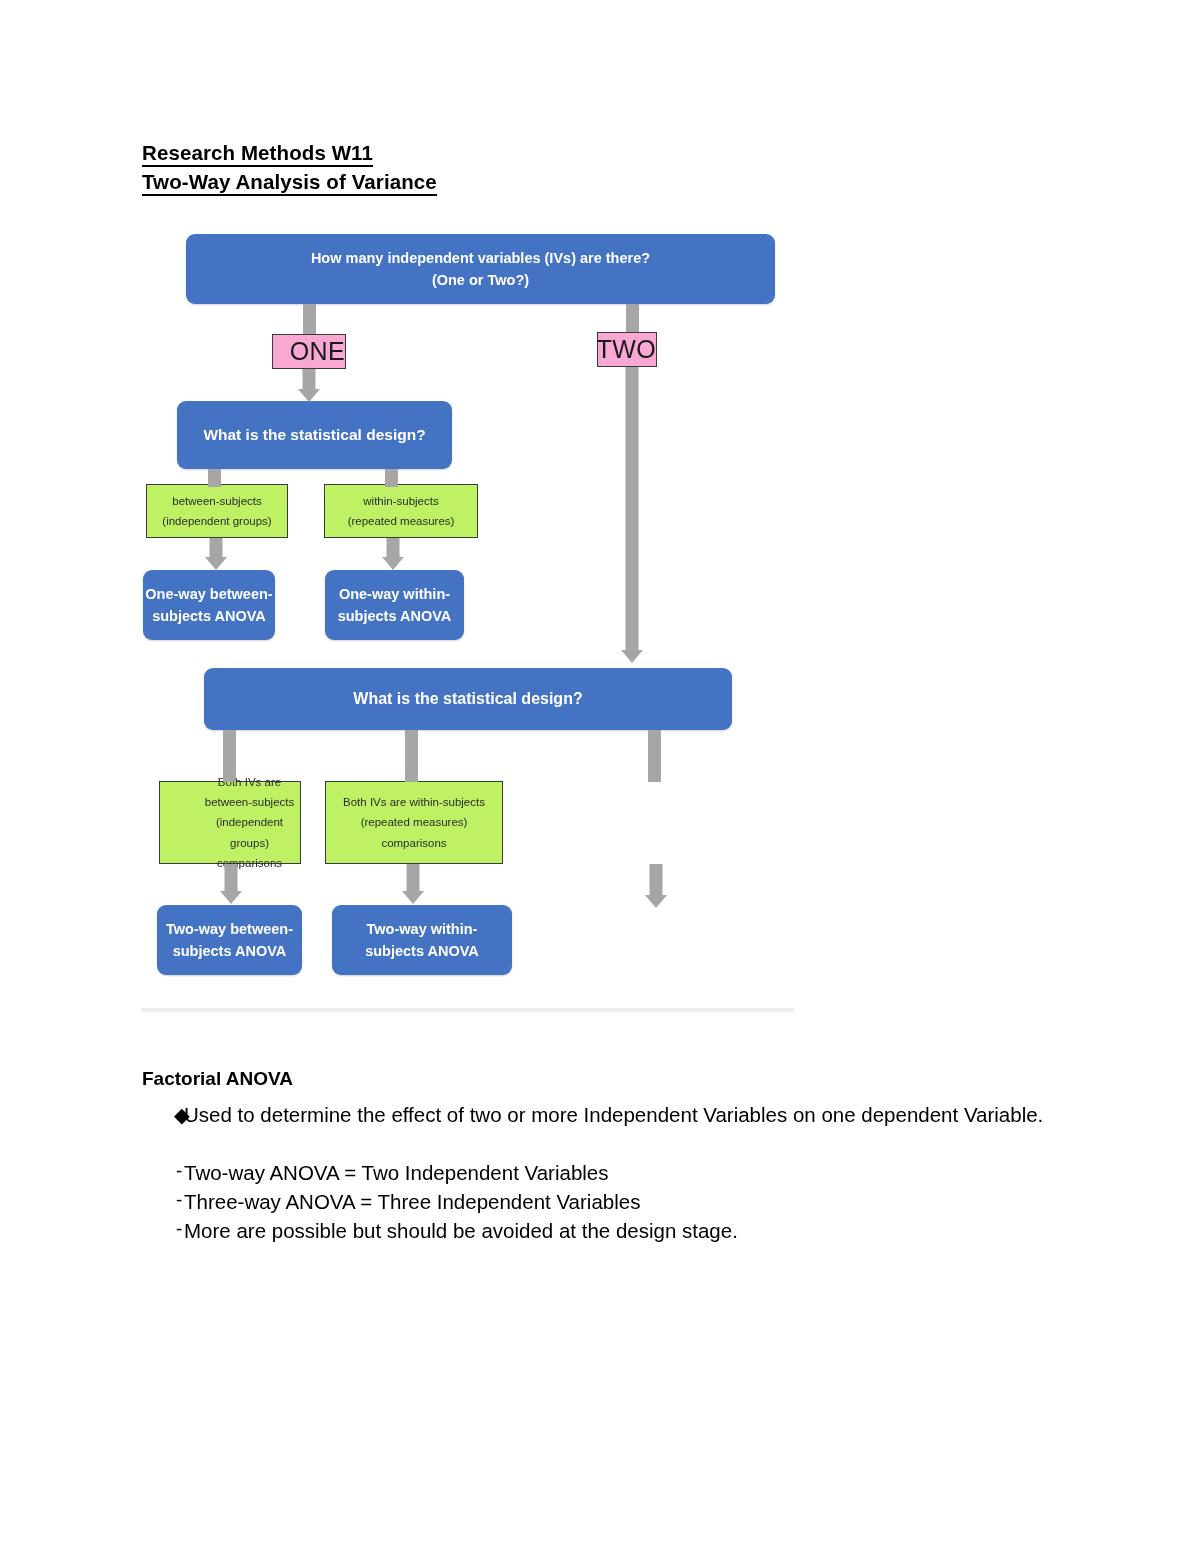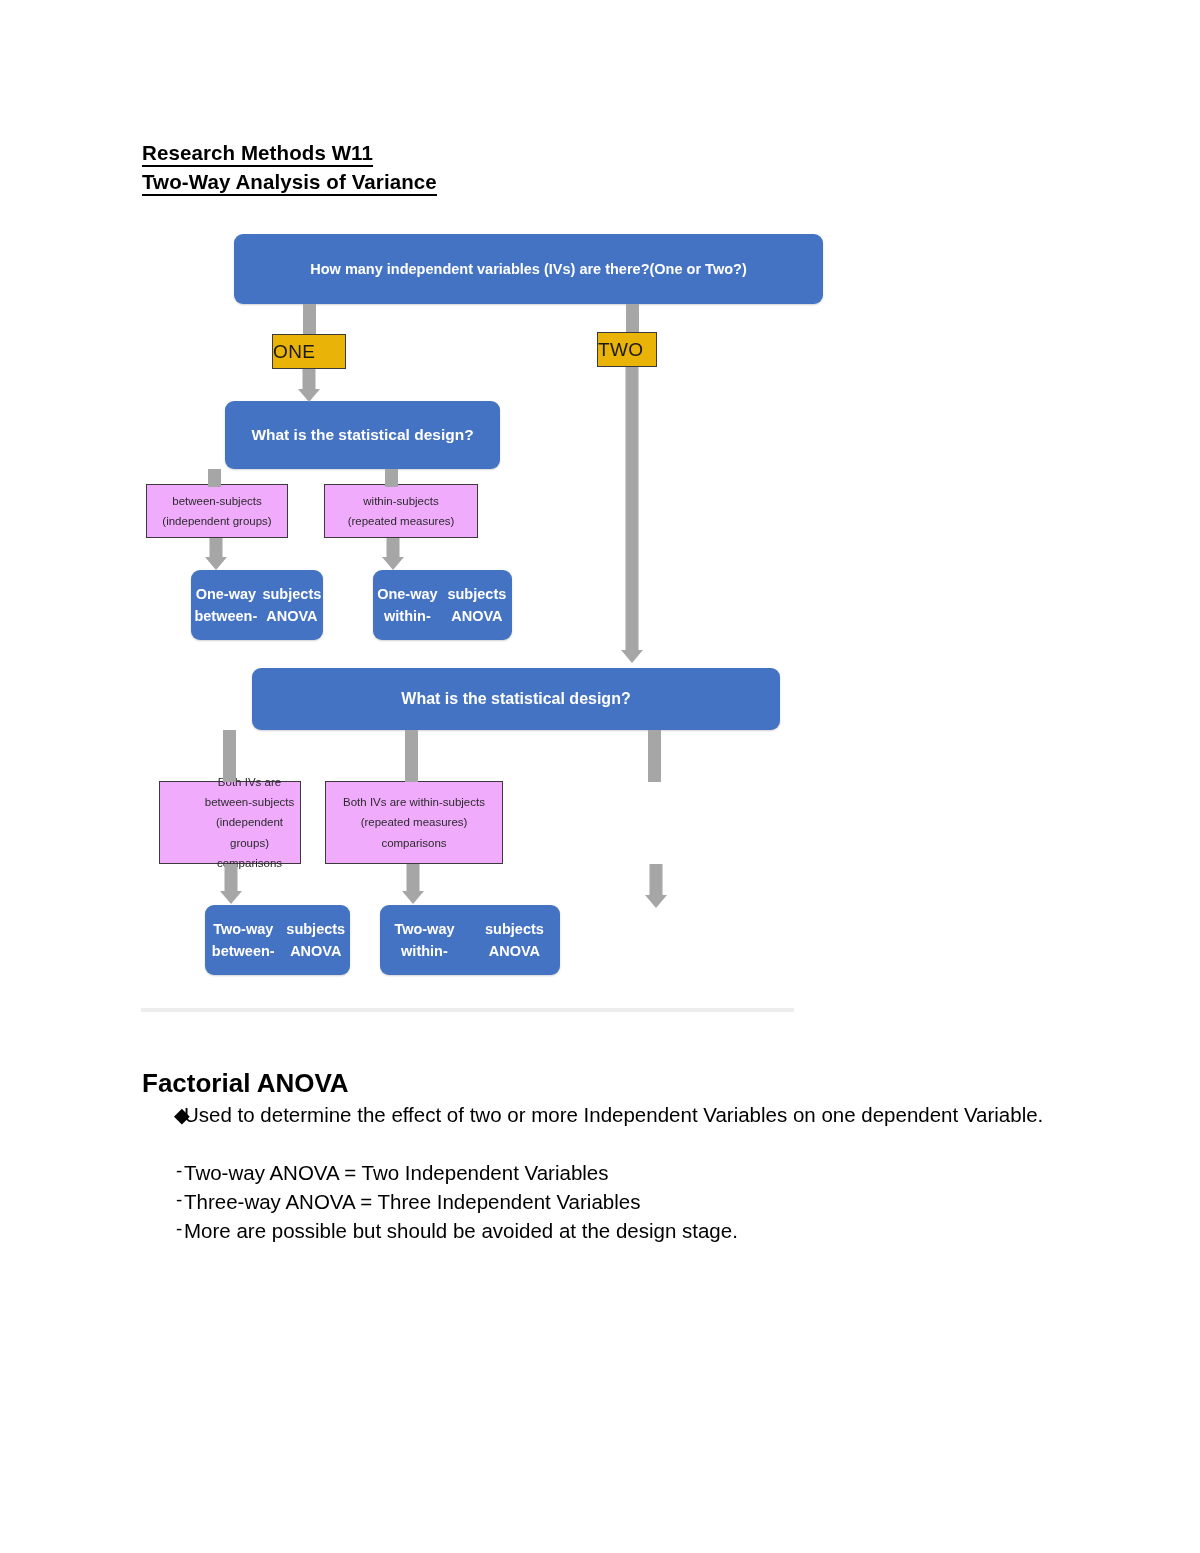--- a/index.html
+++ b/index.html
@@ -42,52 +42,51 @@
     height: 1030px;
   }
   .fc { position: absolute; }
 
   
   .blue-box {
     background: #4573C4;
     border-radius: 9px;
     color: #ffffff;
     display: flex;
-    flex-direction: row;
+    flex-direction: column;
     align-items: center;
     justify-content: center;
     text-align: center;
     font-weight: bold;
     line-height: 1.55;
     box-shadow: 0 1px 2px rgba(0,0,0,0.18);
-    margin-left: 48px;
   }
   .blue-box .ln { display: block; }
 
   
   .white-box {
-    background: #f0abfc;
+    background: #bef264;
     border: 1.4px solid #3a3a3a;
     display: flex;
     flex-direction: column;
     align-items: center;
     justify-content: center;
     text-align: center;
     color: #2b2b2b;
     line-height: 1.75;
   }
   .white-box .ln { display: block; }
 
   .label-box {
-    background: #eab308;
+    background: #f9a8d4;
     border: 1.4px solid #3a3a3a;
     display: flex;
     align-items: center;
-    justify-content: flex-start;
-    font-size: 19px;
+    justify-content: flex-end;
+    font-size: 25px;
     color: #1a1a1a;
     letter-spacing: 0.4px;
     z-index: 4;
   }
 
   
   .conn-bar {
     background: #a6a6a6;
     z-index: 1;
   }
@@ -117,21 +116,21 @@
     background: #ededed;
     height: 4px;
   }
 
   
   #notes { position: absolute; left: 0; top: 0; width: 1200px; }
   .notes-heading {
     position: absolute;
     left: 142px;
     top: 1068px;
-    font-size: 26px;
+    font-size: 19px;
     font-weight: bold;
     white-space: nowrap;
     text-align: center;
   }
   .bullet-row {
     position: absolute;
     left: 142px;
     width: 950px;
     font-size: 20.5px;
     line-height: 1.42;

